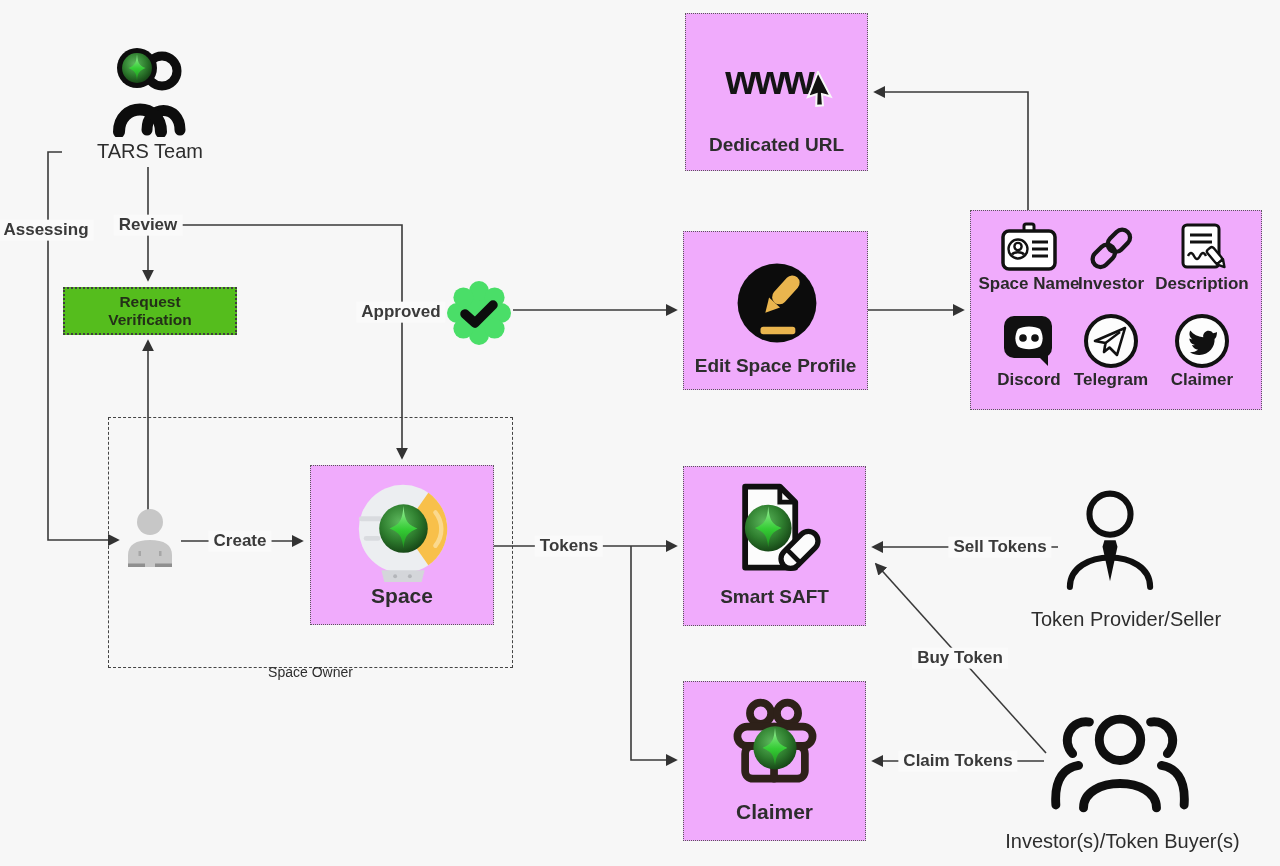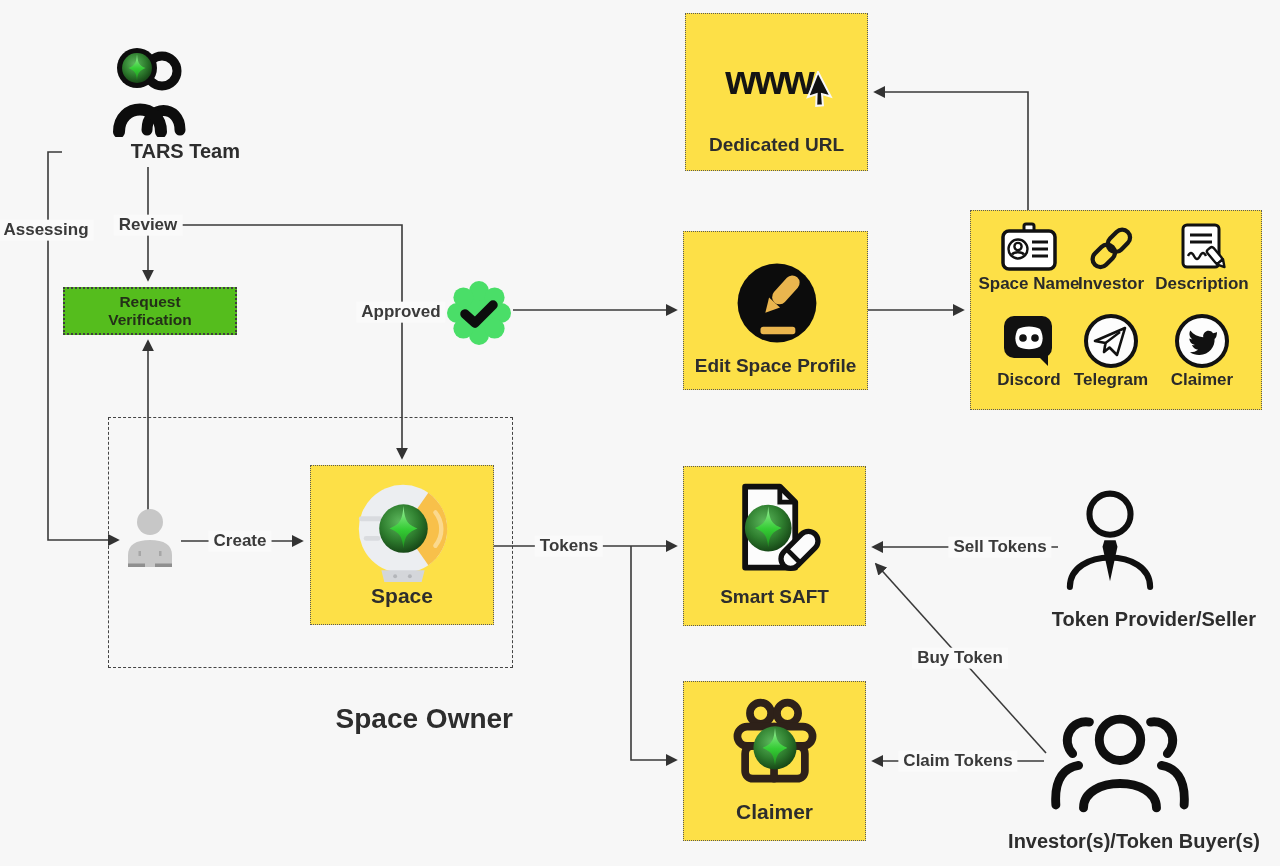--- a/index.html
+++ b/index.html
@@ -1,24 +1,24 @@
 <!DOCTYPE html>
 <html><head>
 <meta charset="utf-8">
 <style>
   html,body{margin:0;padding:0;background:#e9e9e9;}
   .canvas{position:relative;width:1280px;height:866px;background:#f7f7f7;
           font-family:"Liberation Sans","DejaVu Sans",sans-serif;overflow:hidden;}
   .abs{position:absolute;}
   #connectors{position:absolute;left:0;top:0;z-index:1;pointer-events:none;}
-  .dotted-box{position:absolute;border:1.6px dotted #5a5a5a;background:#fde047;z-index:2;box-sizing:border-box;}
+  .dotted-box{position:absolute;border:1.6px dotted #5a5a5a;background:#f0abfc;z-index:2;box-sizing:border-box;}
   .dashed-box{position:absolute;border:1.8px dashed #444;background:transparent;z-index:0;box-sizing:border-box;}
   .edge-label{position:absolute;transform:translate(-50%,-50%);font-weight:700;font-size:17px;
               color:#3a3a3a;background:#fafafa;padding:1px 5px;white-space:nowrap;z-index:5;line-height:1.1;}
-  .node-label{font-weight:700;font-size:20px;color:#2d2d2d;text-align:right;white-space:nowrap;z-index:5;}
+  .node-label{font-weight:400;font-size:20px;color:#2d2d2d;text-align:center;white-space:nowrap;z-index:5;}
   .box-label{position:absolute;left:0;right:0;text-align:center;font-weight:700;font-size:19px;color:#2d2d2d;white-space:nowrap;}
   .icon-wrap{position:absolute;display:flex;align-items:center;justify-content:center;}
   .green-box{position:absolute;background:#55bd1d;border:2px dotted #3f3f3f;z-index:4;
              display:flex;flex-direction:column;align-items:center;justify-content:center;
              font-weight:700;font-size:15.5px;color:#233018;line-height:1.15;box-sizing:border-box;}
   .panel-cell{position:absolute;display:flex;flex-direction:column;align-items:center;z-index:3;}
   .panel-cell .plabel{font-weight:700;font-size:17px;color:#2a2a2a;white-space:nowrap;margin-top:0;}
   .www-text{font-weight:900;font-size:40px;letter-spacing:-2px;color:#141414;line-height:1;}
 </style>
 </head>
@@ -205,21 +205,21 @@
     <span class="icon-wrap" style="position:static">
       <svg width="58" height="58" viewBox="0 0 58 58">
         <circle cx="29" cy="29" r="25" fill="#fdfdfd" stroke="#111" stroke-width="4"></circle>
         <path d="M 44,20 C 42.5,20.8 41.5,21 40,21.2 C 38.4,19 35.8,18.2 33.4,19.3 C 31,20.4 29.8,22.7 30.2,25.2 C 25,24.8 20.4,22.4 17.3,18.5 C 15.6,21.6 16.5,25.4 19.4,27.4 C 18.3,27.4 17.3,27.1 16.4,26.6 C 16.4,29.7 18.7,32.4 21.8,33 C 20.9,33.3 19.9,33.3 19,33.1 C 19.8,35.8 22.3,37.6 25.1,37.7 C 22.7,39.5 19.8,40.4 16.9,40.2 C 19.8,42.1 23.1,43 26.5,42.9 C 36.4,42.7 42,34.4 41.6,26.9 C 42.8,26 43.8,24.9 44,20 Z" fill="#111"></path>
       </svg>
     </span>
     <span class="plabel">Claimer</span>
   </div>
 
   <div class="dashed-box" style="left:108px;top:417px;width:405px;height:251px;"></div>
-  <div class="node-label abs" style="left:108px;top:703px;width:405px;font-size:28px;">Space Owner</div>
+  <div class="node-label abs" style="left:108px;top:664px;width:405px;font-size:14px;">Space Owner</div>
 
   <div class="icon-wrap" style="left:122px;top:508px;width:56px;height:62px;z-index:3">
     <svg width="56" height="62" viewBox="0 0 56 62">
       <circle cx="28" cy="14" r="13" fill="#c7c7c7"></circle>
       <path d="M 6,59 V 47 C 6,37 14,32 28,32 C 42,32 50,37 50,47 V 59 Z" fill="#c7c7c7"></path>
       <rect x="6" y="55.5" width="17" height="3.5" fill="#8f8f8f"></rect>
       <rect x="33" y="55.5" width="17" height="3.5" fill="#8f8f8f"></rect>
       <rect x="16.5" y="43" width="2.5" height="5" fill="#a6a6a6"></rect>
       <rect x="37" y="43" width="2.5" height="5" fill="#a6a6a6"></rect>
     </svg>

